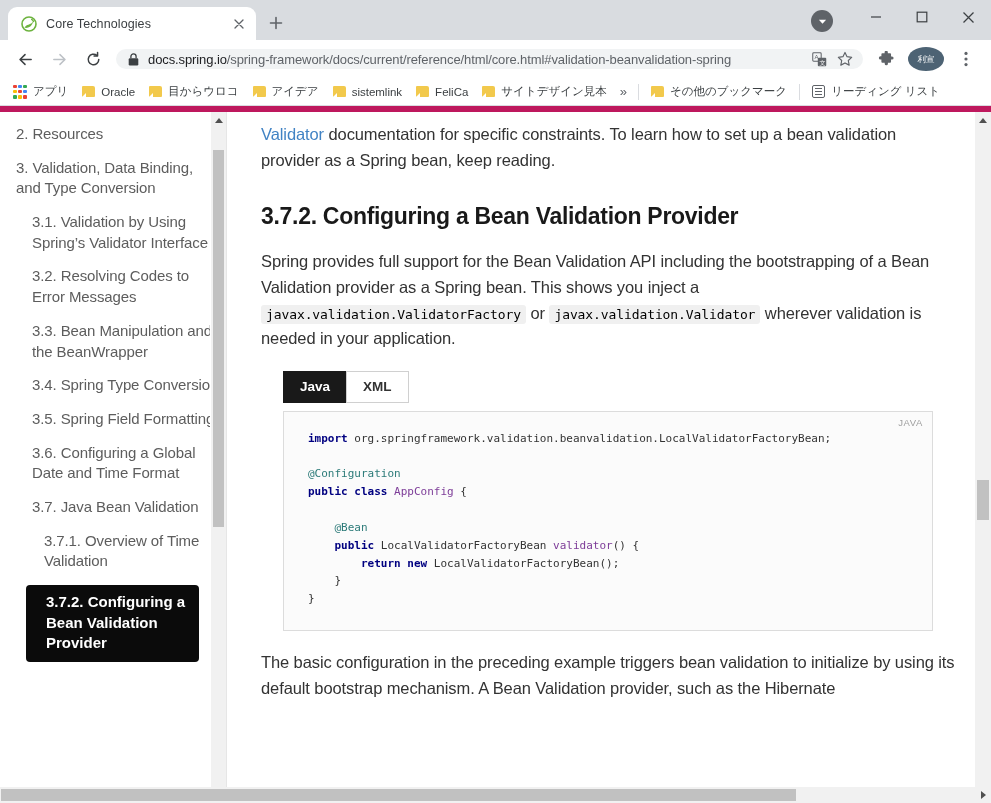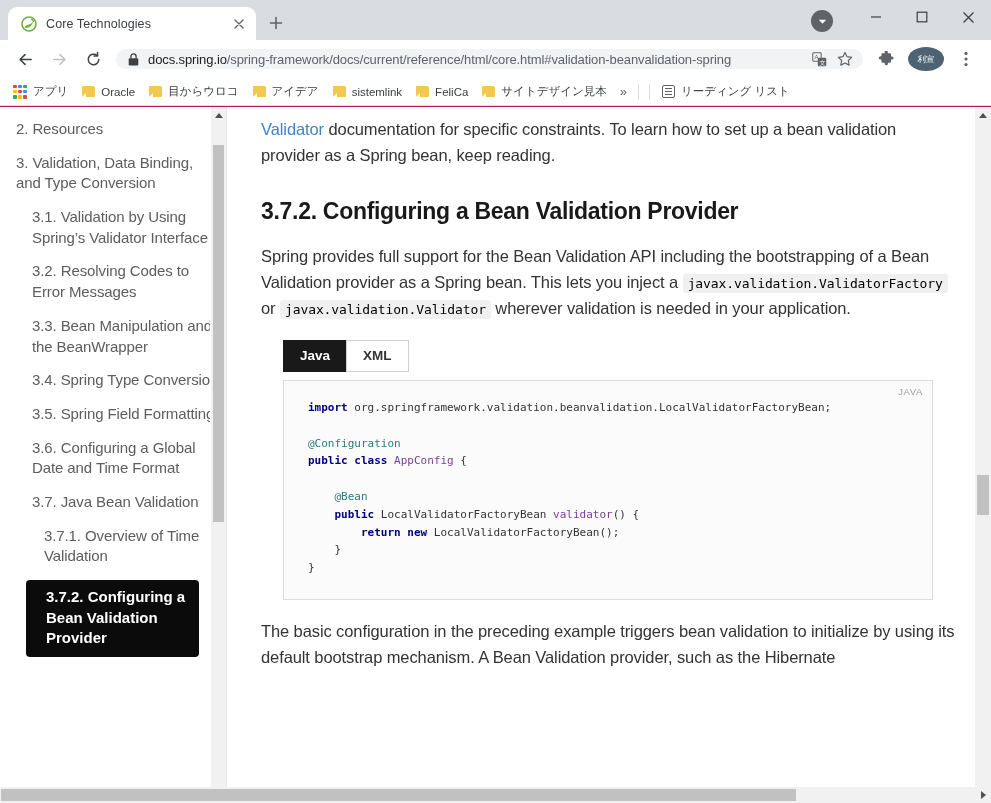--- a/index.html
+++ b/index.html
@@ -168,21 +168,21 @@
   .reading-ico { width: 13px; height: 13px; border: 1.3px solid #5f6368; border-radius: 2px; position: relative; flex:none;}
   .reading-ico:before { content:''; position:absolute; left:2px; top:2px; width:7px; height:1.3px; background:#5f6368; box-shadow: 0 3px 0 #5f6368, 0 6px 0 #5f6368;}
 
   
   #viewport {
     flex: 1;
     background: #ffffff;
     display: flex;
     position: relative;
     overflow: hidden;
-    border-top: 1px solid #be185d;
+    border-top: 6px solid #be185d;
   }
 
   
   #toc {
     width: 226px;
     flex: none;
     background: #ffffff;
     position: relative;
     overflow: hidden;
     padding: 0 0 0 0;
@@ -503,20 +503,24 @@
       <span class="bm-label">FeliCa</span>
     </div>
     <div class="bm">
       <span class="folder-ico"></span>
       <span class="bm-label">サイトデザイン見本</span>
     </div>
 
     <div class="bm bm-overflow">»</div>
     <div class="bm-sep"></div>
 
+    <div class="bm">
+      <span class="folder-ico"></span>
+      <span class="bm-label">その他のブックマーク</span>
+    </div>
     <div class="bm-sep"></div>
     <div class="bm">
       <span class="reading-ico"></span>
       <span class="bm-label">リーディング リスト</span>
     </div>
   </div>
 
   <div id="viewport">
 
     <nav id="toc">
@@ -545,21 +549,21 @@
       </div>
     </nav>
 
     <main id="article-wrap">
       <article id="article">
 
         <p><a class="link" href="#">Validator</a><span> documentation for specific constraints. To learn how to set up a bean validation provider as a Spring bean, keep reading.</span></p>
 
         <h3>3.7.2. Configuring a Bean Validation Provider</h3>
 
-        <p><span>Spring provides full support for the Bean Validation API including the bootstrapping of a Bean Validation provider as a Spring bean. This lets you inject a </span><code class="inline">javax.validation.ValidatorFactory</code><span> or </span><code class="inline">javax.validation.Validator</code><span> wherever validation is needed in your application.</span></p>
+        <p><span>Spring provides full support for the Bean Validation API including the bootstrapping of a Bean Validation provider as a Spring bean. This shows you inject a </span><code class="inline">javax.validation.ValidatorFactory</code><span> or </span><code class="inline">javax.validation.Validator</code><span> wherever validation is needed in your application.</span></p>
 
 
         <div class="code-tabs">
           <div class="code-tab active">Java</div>
           <div class="code-tab">XML</div>
         </div>
 
         <div class="code-block">
           <span class="code-lang">JAVA</span>
           <pre class="code" id="code-pre"><span class="kw">import </span><span class="pln">org.springframework.validation.beanvalidation.LocalValidatorFactoryBean;</span>

